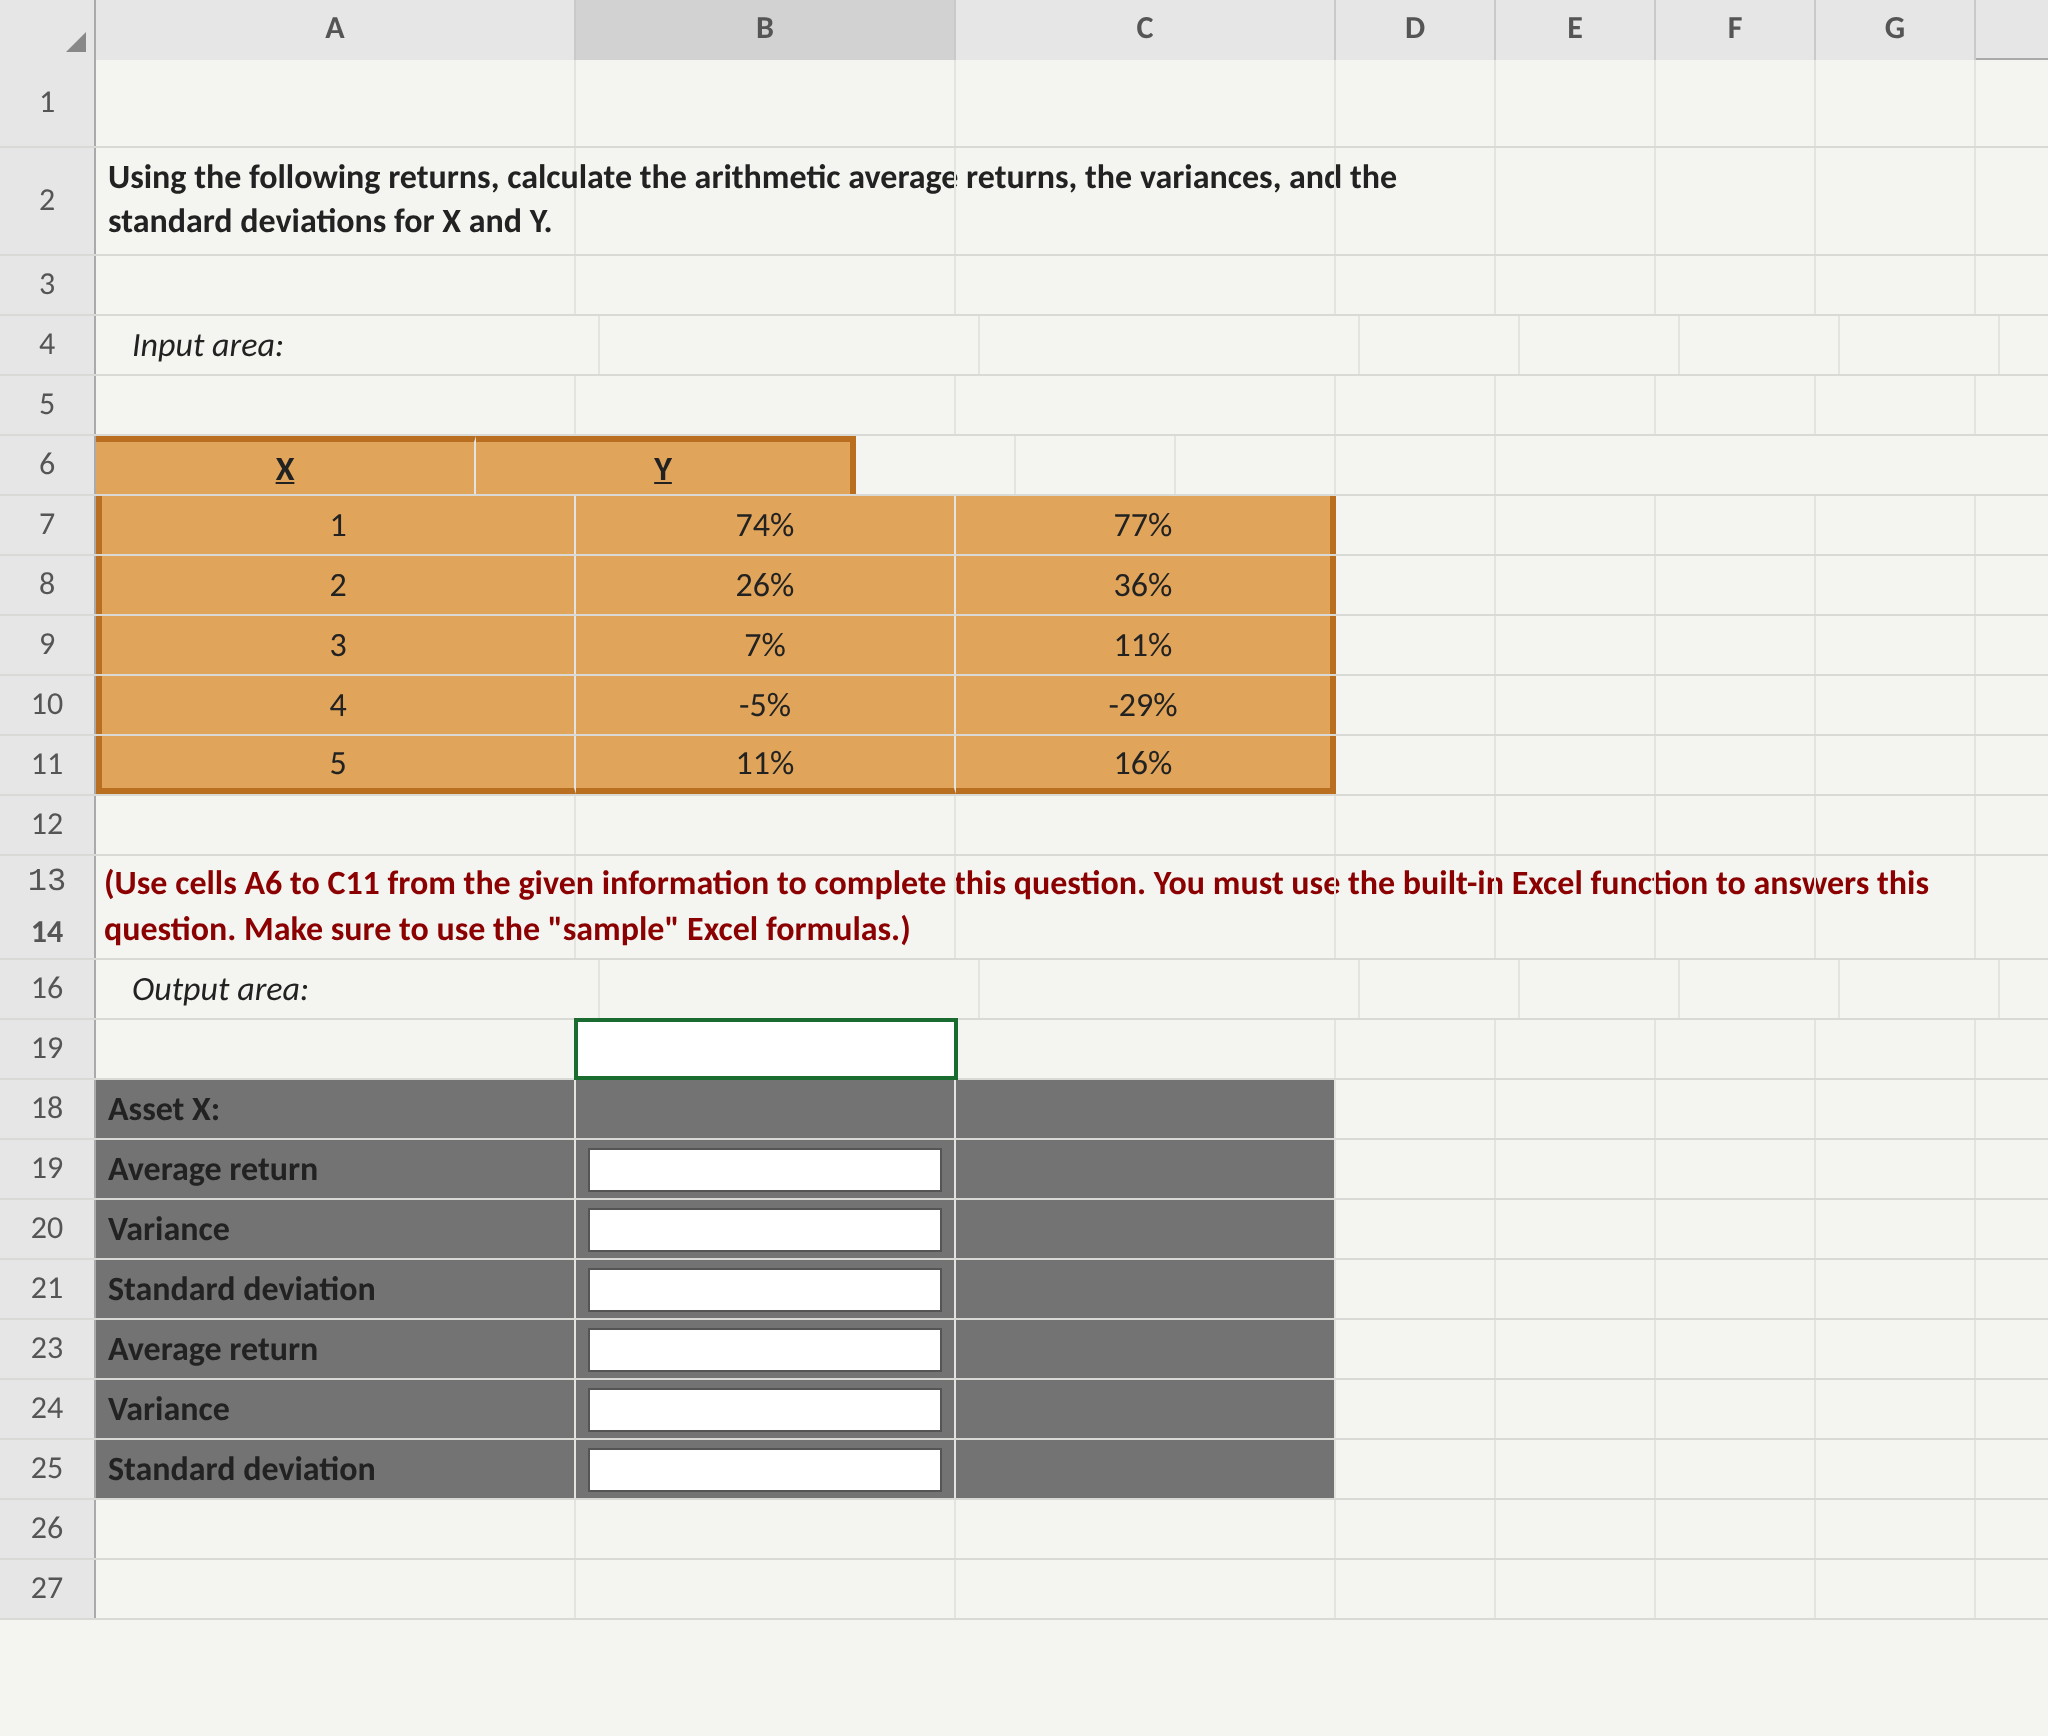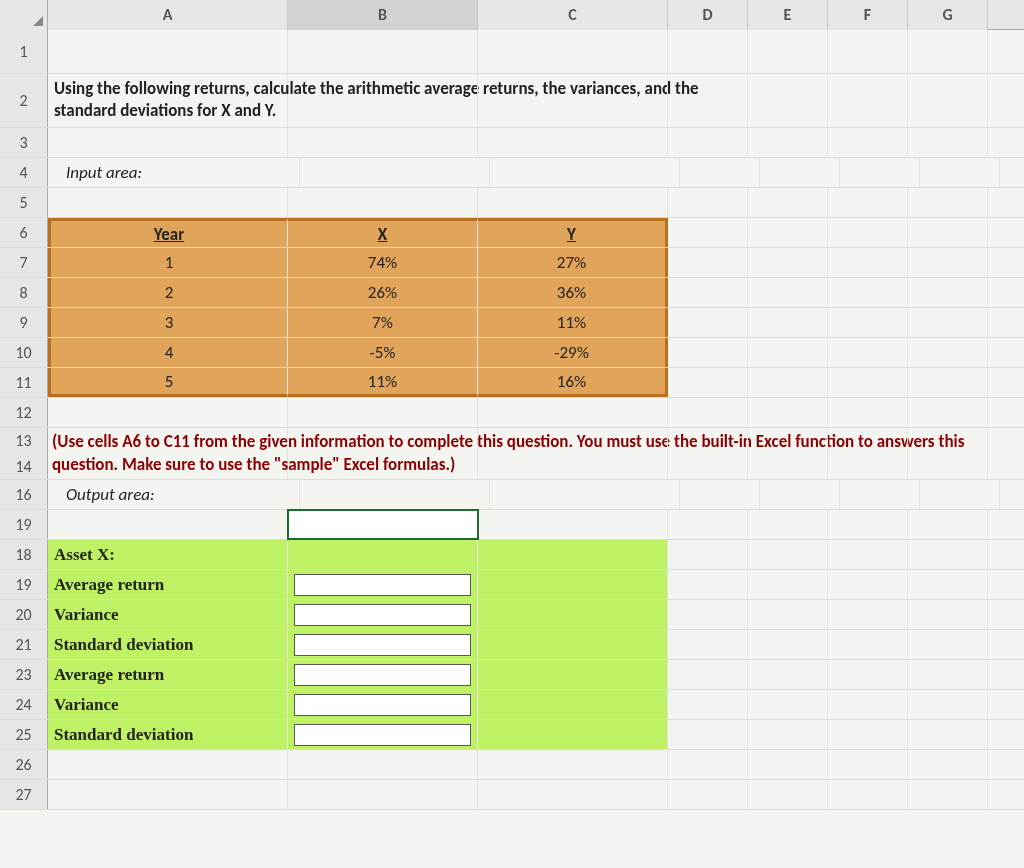--- a/index.html
+++ b/index.html
@@ -92,21 +92,21 @@
   .underline { text-decoration: underline; }
 
   
   .orange-bg { background: #e0a45a; }
   .orange-border-top { border-top: 3px solid #b96f1f; }
   .orange-border-left { border-left: 3px solid #b96f1f; }
   .orange-border-right { border-right: 3px solid #b96f1f !important; }
   .orange-border-bottom { border-bottom: 3px solid #b96f1f; }
 
   
-  .yellow-bg { background: #bef264; font-family: Liberation Serif, serif; }
+  .yellow-bg { background: #737373; }
 
   
   .inputbox {
     width: 100%;
     height: 22px;
     border: 1px solid #555;
     background: #fff;
   }
 
   
@@ -184,34 +184,33 @@
     <div class="cell wB"></div>
     <div class="cell wC"></div>
     <div class="cell wD"></div>
     <div class="cell wE"></div>
     <div class="cell wF"></div>
     <div class="cell wG"></div>
   </div>
 
   <div class="row rstd">
     <div class="rh">6</div>
-    <div class="cell wA orange-bg orange-border-top orange-border-left center bold underline">Year</div>
     <div class="cell wB orange-bg orange-border-top center bold underline">X</div>
     <div class="cell wC orange-bg orange-border-top orange-border-right center bold underline">Y</div>
     <div class="cell wD"></div>
     <div class="cell wE"></div>
     <div class="cell wF"></div>
     <div class="cell wG"></div>
   </div>
 
   <div class="row rstd">
     <div class="rh">7</div>
     <div class="cell wA orange-bg orange-border-left center">1</div>
     <div class="cell wB orange-bg center">74%</div>
-    <div class="cell wC orange-bg orange-border-right center">27%</div>
+    <div class="cell wC orange-bg orange-border-right center">77%</div>
     <div class="cell wD"></div>
     <div class="cell wE"></div>
     <div class="cell wF"></div>
     <div class="cell wG"></div>
   </div>
   <div class="row rstd">
     <div class="rh">8</div>
     <div class="cell wA orange-bg orange-border-left center">2</div>
     <div class="cell wB orange-bg center">26%</div>
     <div class="cell wC orange-bg orange-border-right center">36%</div>
@@ -257,22 +256,22 @@
     <div class="cell wB"></div>
     <div class="cell wC"></div>
     <div class="cell wD"></div>
     <div class="cell wE"></div>
     <div class="cell wF"></div>
     <div class="cell wG"></div>
   </div>
 
   <div class="row" style="height:52px;">
     <div class="rh" style="flex-direction:column;">
-      <div style="height:26px;line-height:26px;">13</div>
-      <div style="height:26px;line-height:26px;">14</div>
+      <div style="height:26px;line-height:26px;font-family:Liberation Mono, monospace;">13</div>
+      <div style="height:26px;line-height:26px;font-weight:bold;">14</div>
     </div>
     <div class="cell wA bold darkred" style="white-space:normal;">
       <span style="position:absolute; left:4px; top:3px; width:960px; line-height:1.35; white-space:normal;">(Use cells A6 to C11 from the given information to complete this question. You must use the built-in Excel function to answers this question. Make sure to use the "sample" Excel formulas.)</span>
     </div>
     <div class="cell wB"></div>
     <div class="cell wC"></div>
     <div class="cell wD"></div>
     <div class="cell wE"></div>
     <div class="cell wF"></div>
     <div class="cell wG"></div>

